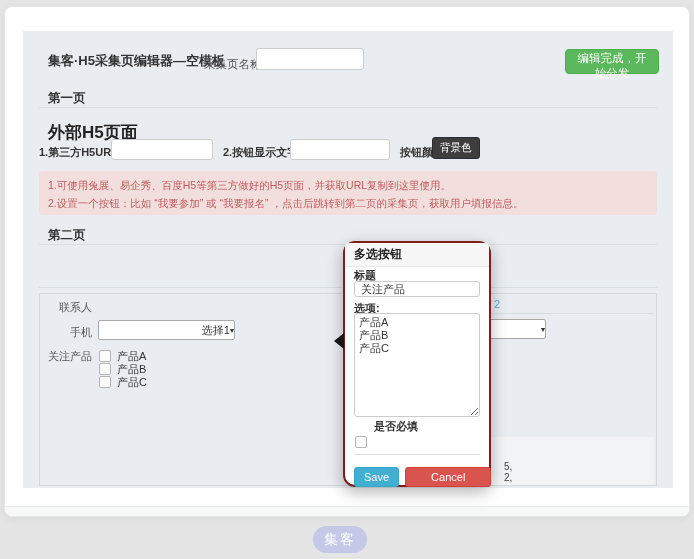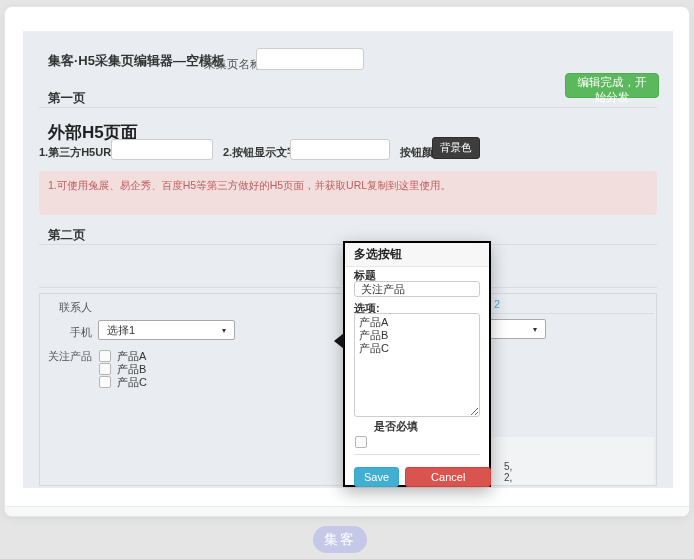--- a/index.html
+++ b/index.html
@@ -14,21 +14,21 @@
 
   
   .panel { position:absolute; left:18px; top:24px; width:650px; height:457px; background:#e9edf1; }
 
   .hdr-title { position:absolute; left:25px; top:21px; font-size:13px; font-weight:bold; color:#333; }
   .name-label { position:absolute; left:181px; top:26px; font-size:11.5px; color:#555; }
   .txt { background:#fff; border:1px solid #ccc; border-radius:3px; font-size:11px; color:#333;
          padding:0 6px; box-sizing:border-box; outline:none; font-family:inherit; }
   .name-input { position:absolute; left:233px; top:17px; width:108px; height:22px; }
   .publish-btn { position:absolute; left:542px; top:18px; width:94px; height:25px; background:#5cb85c;
-         color:#fff; border:1px solid #4cae4c; border-radius:4px; font-size:11.5px; cursor:pointer; font-family:inherit;margin-top:24px; }
+         color:#fff; border:1px solid #4cae4c; border-radius:4px; font-size:11.5px; cursor:pointer; font-family:inherit; }
 
   .sec { position:absolute; left:25px; font-size:12.5px; font-weight:bold; color:#333; }
   .sec1 { top:59px; } .sec2 { top:196px; }
   .divider { position:absolute; left:16px; width:618px; height:1px; background:#d7dee2; }
   .d1 { top:76px; } .d2 { top:213px; } .d3 { top:256px; }
   .big-h { position:absolute; left:25px; font-size:17px; font-weight:bold; color:#222; margin:0; }
   .h1a { top:90px;text-align:right; } .h2a { top:219px; }
 
   .lbl { position:absolute; top:114px; font-size:11px; font-weight:bold; color:#333; }
   .lbl-url { left:16px; } .lbl-btntext { left:200px; } .lbl-btncolor { left:377px; }
@@ -42,41 +42,41 @@
   .tip { font-size:10.5px; line-height:15px; color:#c05c5c; margin-bottom:3px; white-space:nowrap; overflow:hidden; }
 
   
   .form-panel { position:absolute; left:16px; top:262px; width:618px; height:193px;
          border:1px solid #d3dade; box-sizing:border-box; }
   .f-label { position:absolute; left:0; width:52px; text-align:right; font-size:11px; color:#555; }
   .fl-contact { top:6px; } .fl-phone { top:31px; } .fl-products { top:55px; }
   .contact-input { position:absolute; left:58px; top:2px; width:146px; height:19px; }
   .contact-input::placeholder { color:#aaa; }
   .sel { position:absolute; background:#fff; border:1px solid #a9a9a9; border-radius:2px; font-size:11px;
-         color:#333; display:flex; align-items:center; justify-content:space-between; padding:0 8px;
+         color:#333; display:flex; align-items:center; justify-content:flex-end; padding:0 0;
          box-sizing:border-box; cursor:pointer; }
   .phone-select { left:58px; top:26px; width:137px; height:20px; }
   .select-r { left:390px; top:25px; width:116px; height:20px; }
   .caret { font-size:8px; color:#333; }
   .cb-row { position:absolute; left:59px; height:12px; display:flex; align-items:center; }
   .cbr1 { top:56px; } .cbr2 { top:69px; } .cbr3 { top:82px; }
   .cb { width:10px; height:10px; border:1px solid #b5b5b5; background:#fbfbfb; border-radius:2px;
         display:inline-block; cursor:pointer; }
   .cb-label { margin-left:6px; font-size:11px; color:#333; }
 
   .link-frag { position:absolute; left:454px; top:4px; width:6px; height:12px; overflow:hidden;
         font-size:11px; color:#4fb0d9; }
   .divider-r { position:absolute; left:328px; top:19px; width:286px; height:1px; background:#d7dee2; }
   .well-r { position:absolute; left:340px; top:143px; width:274px; height:48px; background:#f2f3f5; border-radius:3px; }
   .frag { position:absolute; left:464px; font-size:10px; color:#444; }
   .frag1 { top:167px; } .frag2 { top:178px; }
 
   
   .modal { position:absolute; left:343px; top:241px; width:148px; height:246px; background:#fff;
-        border:2px solid #000000; border-radius:0; box-shadow:0 5px 16px rgba(0,0,0,.3);
+        border:2px solid #7f1d1d; border-radius:12px; box-shadow:0 5px 16px rgba(0,0,0,.3);
         box-sizing:border-box; z-index:50; }
   .modal-arrow { position:absolute; left:-11px; top:90px; width:0; height:0;
         border-top:8px solid transparent; border-bottom:8px solid transparent; border-right:10px solid #151515; }
   .modal-header { height:17px; background:#f7f7f7; border-bottom:1px solid #e8e8e8;
         border-radius:4px 4px 0 0; padding:3px 9px; font-size:12px; font-weight:bold; color:#222; }
   .m-label { position:absolute; left:9px; font-size:11px; color:#333;font-weight:bold; }
   .ml-title { top:25px; } .ml-options { top:58px; } .ml-required { top:176px;margin-left:20px; }
   .m-input { position:absolute; left:9px; right:9px; top:38px; height:16px; width:126px; }
   .m-textarea { position:absolute; left:9px; top:70px; width:126px; height:104px; background:#fff;
         border:1px solid #ccc; border-radius:3px; font-size:11px; line-height:13px; color:#333;
@@ -112,20 +112,21 @@
 
       <span class="lbl lbl-url">1.第三方H5URL:</span>
       <input class="txt inp-url" value="" style="">
       <span class="lbl lbl-btntext">2.按钮显示文字:</span>
       <input class="txt inp-btntext" value="" style="">
       <span class="lbl lbl-btncolor">按钮颜色:</span>
       <button class="bg-color-btn">背景色</button>
 
       <div class="alert">
         <div class="tip">1.可使用兔展、易企秀、百度H5等第三方做好的H5页面，并获取URL复制到这里使用。</div>
+        <div class="tip">2.设置一个按钮：比如 “我要参加” 或 “我要报名” ，点击后跳转到第二页的采集页，获取用户填报信息。</div>
       </div>
 
       <div class="sec sec2">第二页</div>
       <div class="divider d2"></div>
       <div class="divider d3"></div>
 
       <div class="form-panel">
         <span class="f-label fl-contact">联系人</span>
 
         <span class="f-label fl-phone">手机</span>

